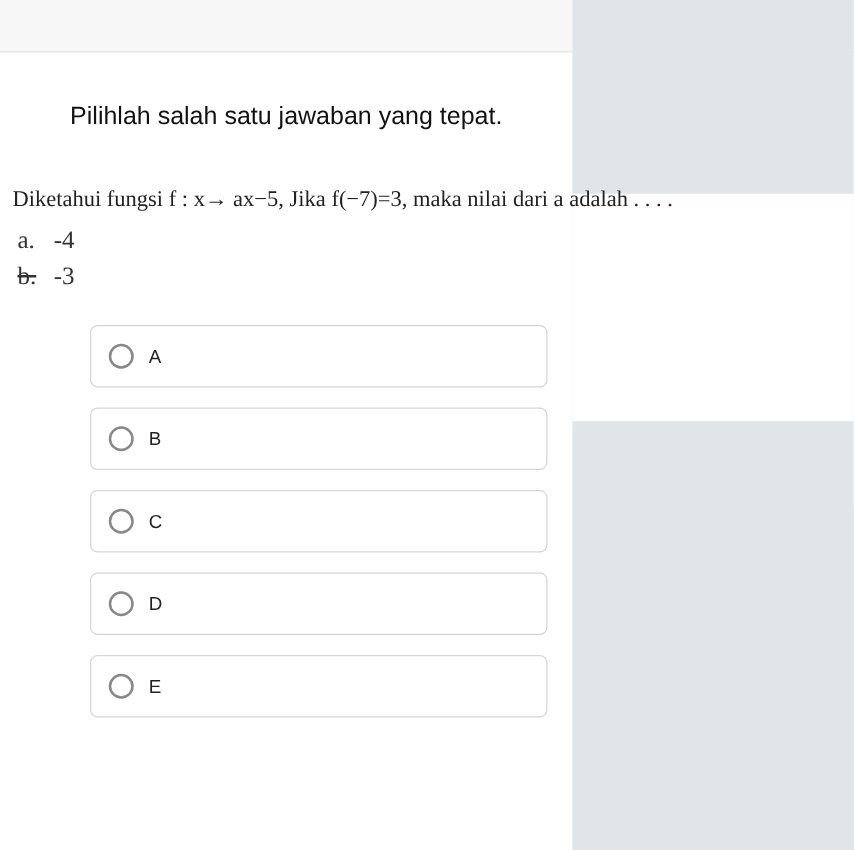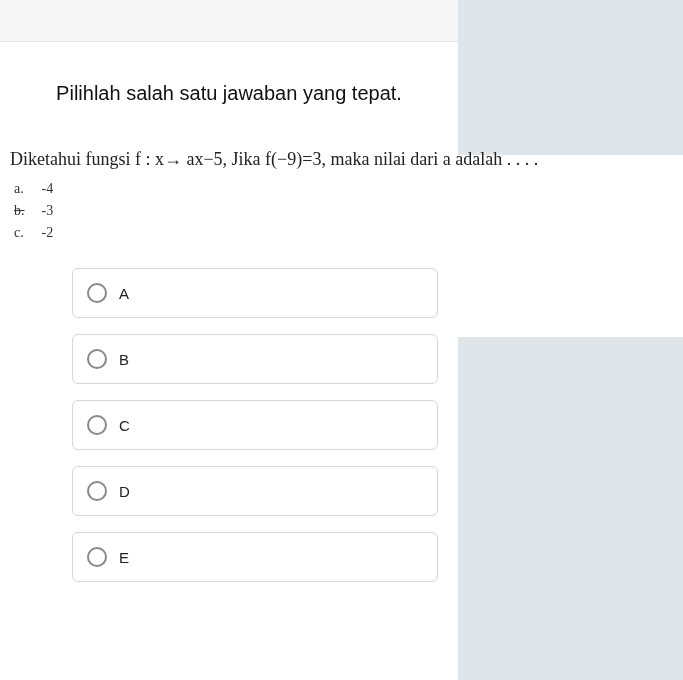--- a/index.html
+++ b/index.html
@@ -50,21 +50,21 @@
     font-size: 18px;
     color: #222;
     padding: 30px 8px 6px 10px;
     position: relative;
     z-index: 2;
   }
   .answers {
     list-style: none;
     padding: 2px 0 0 14px;
     font-family: Georgia, 'Times New Roman', serif;
-    font-size: 14px;
+    font-size: 20px;
     color: #333;
     position: relative;
     z-index: 2;
   }
   .answers li {
     padding: 3px 0;
   }
   .answers .letter {
     display: inline-block;
     width: 24px;
@@ -105,34 +105,30 @@
 <div class="right-panel">
   <div class="gap"></div>
 </div>
 
 <div class="topbar"></div>
 
 <div class="content">
 
   <div class="instruction">Pilihlah salah satu jawaban yang tepat.</div>
 
-  <div class="question">Diketahui fungsi f : x→ ax−5, Jika f(−9)=3, maka nilai dari a adalah . . . .</div>
+  <div class="question">Diketahui fungsi f : x→ ax−5, Jika f(−7)=3, maka nilai dari a adalah . . . .</div>
 
   <ul class="answers">
     <li>
       <span class="letter">a.</span>
       <span>-4</span>
     </li>
     <li class="struck">
       <span class="letter">b.</span>
       <span>-3</span>
-    </li>
-    <li>
-      <span class="letter">c.</span>
-      <span>-2</span>
     </li>
   </ul>
 
   <div class="options">
     <div class="option">
       <span class="radio"></span>
       <span class="opt-label">A</span>
     </div>
     <div class="option">
       <span class="radio"></span>

